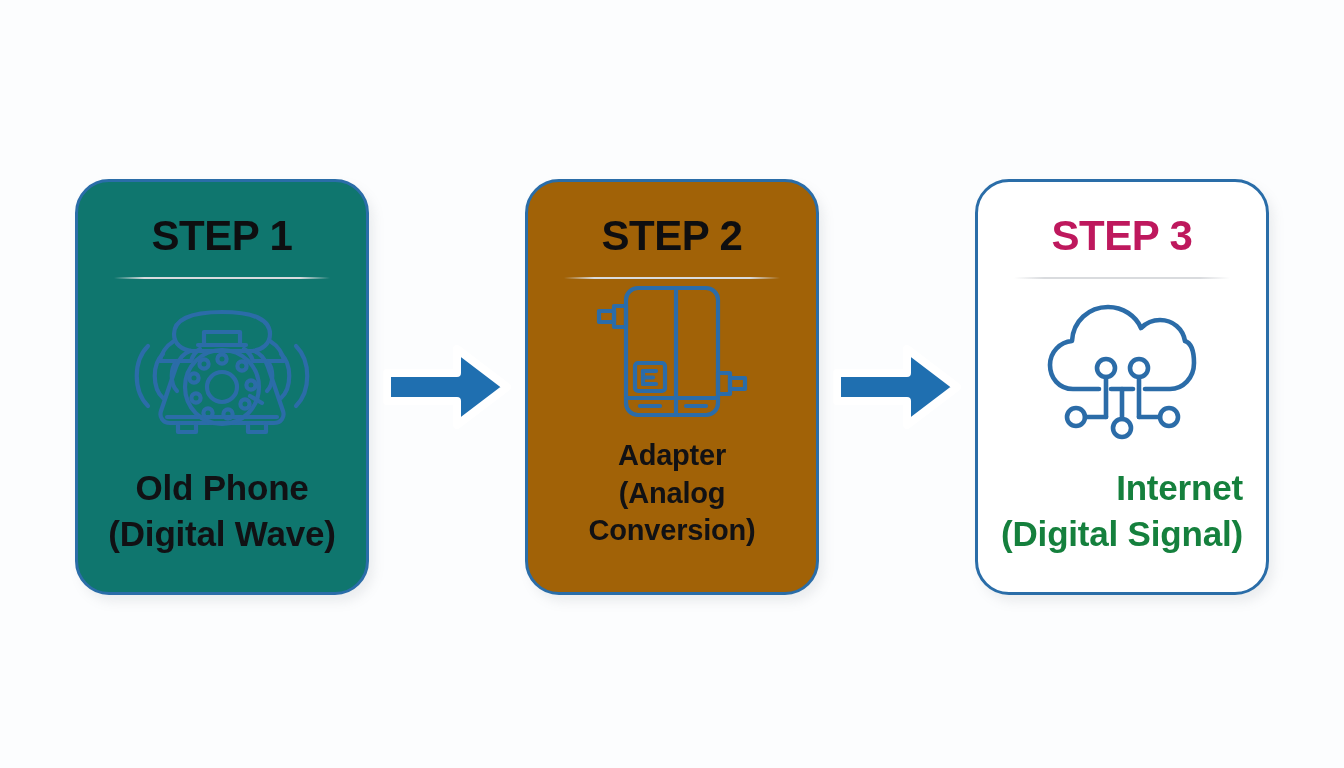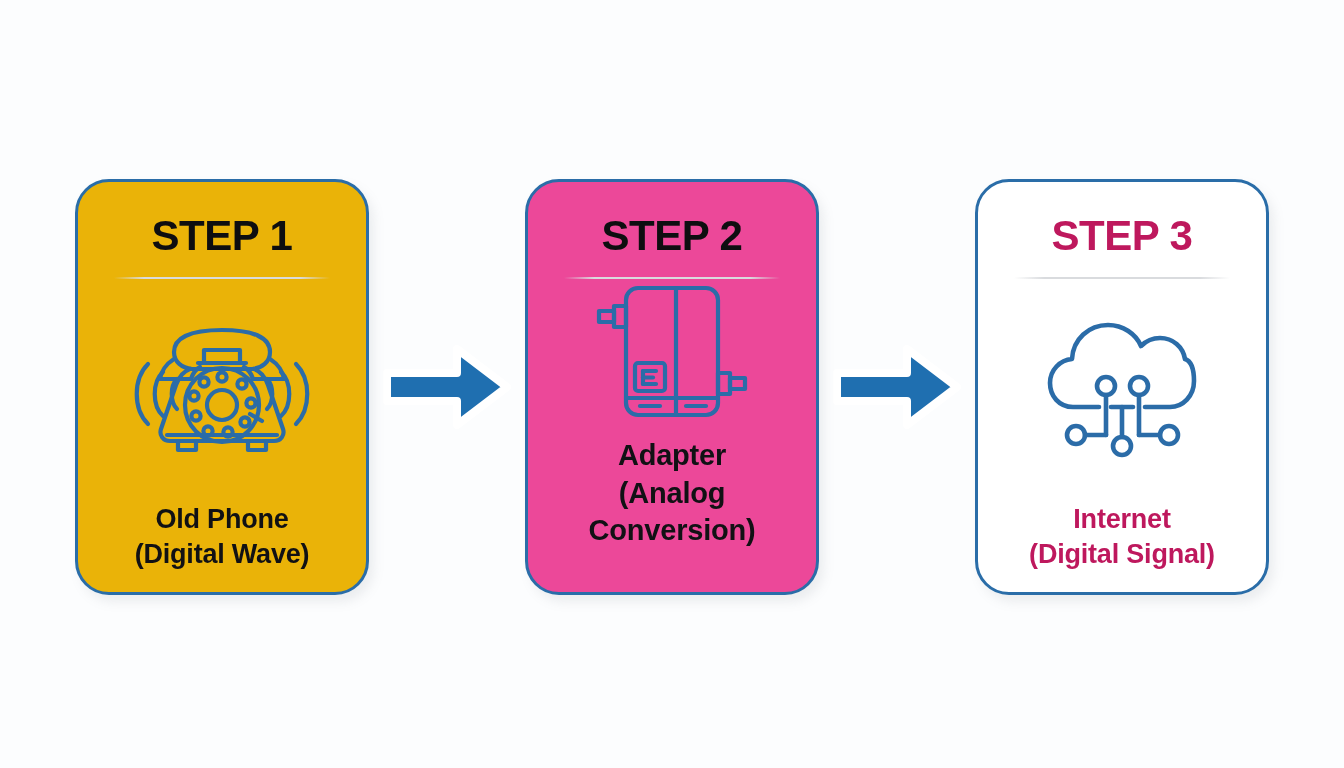--- a/index.html
+++ b/index.html
@@ -77,25 +77,26 @@
   .icon-wrap {
     flex: 1 1 auto;
     display: flex;
     align-items: center;
     justify-content: center;
     width: 100%;
   }
 
   .step-label {
     text-align: center;
-    font-size: 27px;
+    font-size: 35px;
     font-weight: 700;
     color: #111114;
     line-height: 1.3;
     letter-spacing: -0.2px;
+    margin-bottom: 16px;
   }
   .step-label .sub { display: block; }
 
   
   .card-2 .step-label { font-size: 29px; margin-bottom: 22px; }
   .card-2 .icon-wrap { margin-top: -6px; }
   .card-3 .icon-wrap { margin-top: -4px; }
 
   
   .connector {
@@ -108,21 +109,21 @@
 
   
   .icon-svg { display: block; }
 </style>
 </head>
 <body style="background: rgb(252, 253, 254);">
 
 <div id="flow">
   <div class="flow-inner">
 
-    <div class="step-card card-1" style="border-color: rgb(42, 109, 168); background: #eab308;">
+    <div class="step-card card-1" style="border-color: rgb(42, 109, 168); background: #0f766e;">
       <div class="step-title" style="color: rgb(14, 14, 16);">STEP 1</div>
       <div class="title-divider"></div>
 
       <div class="icon-wrap">
 
         <svg class="icon-svg" width="236" height="146" viewBox="0 0 236 146" fill="none" stroke="#2b6ca8" stroke-width="4.2" stroke-linecap="round" stroke-linejoin="round">
 
           <path d="M44 47 C 29 62, 29 92, 44 107"></path>
           <path d="M59 55 C 48 65, 48 89, 59 99"></path>
           <path d="M73 62 C 66 69, 66 85, 73 92"></path>
@@ -171,21 +172,21 @@
         <span class="sub">(Digital Wave)</span>
       </div>
     </div>
 
     <div class="connector">
       <svg width="128" height="92" viewBox="0 0 128 92">
         <path d="M4 32 L 74 32 L 74 8 L 124 46 L 74 84 L 74 60 L 4 60 Z" fill="#1f6fb0" stroke="#ffffff" stroke-width="8" stroke-linejoin="round" stroke-linecap="round"></path>
       </svg>
     </div>
 
-    <div class="step-card card-2" style="border-color: rgb(42, 109, 168); background: #ec4899;">
+    <div class="step-card card-2" style="border-color: rgb(42, 109, 168); background: #a16207;">
       <div class="step-title" style="color: rgb(14, 14, 16);">STEP 2</div>
       <div class="title-divider"></div>
 
       <div class="icon-wrap">
 
         <svg class="icon-svg" width="164" height="150" viewBox="0 0 164 150" fill="none" stroke="#2b6ca8" stroke-width="4.2" stroke-linecap="round" stroke-linejoin="round">
 
           <path d="M9 31 L 24 31 L 24 42 L 9 42 Z"></path>
 
           <path d="M24 26 L 36 26 L 36 47 L 24 47 Z"></path>
@@ -256,20 +257,20 @@
           <path d="M63 122 L 42 122"></path>
           <circle cx="33" cy="122" r="9"></circle>
 
           <path d="M96 122 L 117 122"></path>
           <circle cx="126" cy="122" r="9"></circle>
 
           <circle cx="79" cy="133" r="9"></circle>
         </svg>
       </div>
 
-      <div class="step-label" style="color: #be185d;">
+      <div class="step-label" style="color: #15803d; text-align: right;">
         <span>Internet</span>
         <span class="sub">(Digital Signal)</span>
       </div>
     </div>
 
   </div>
 </div>
 
 </body></html>

